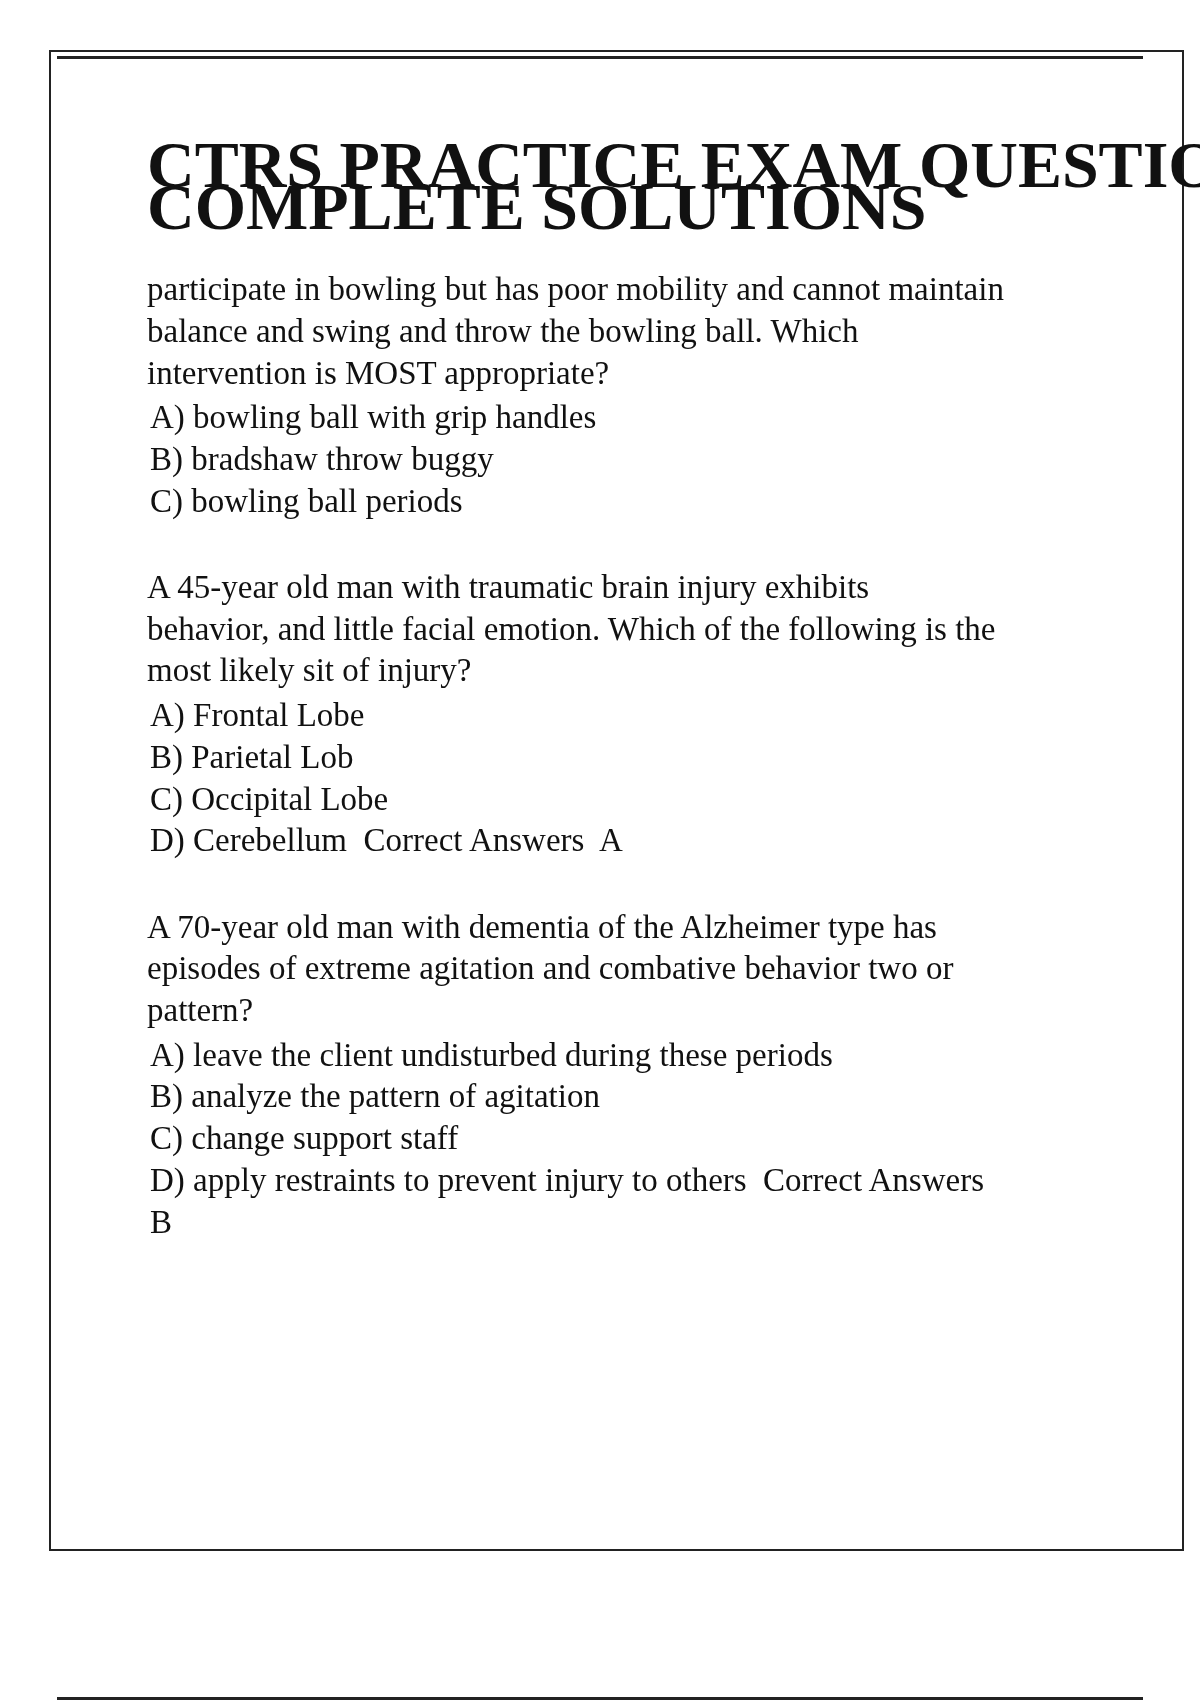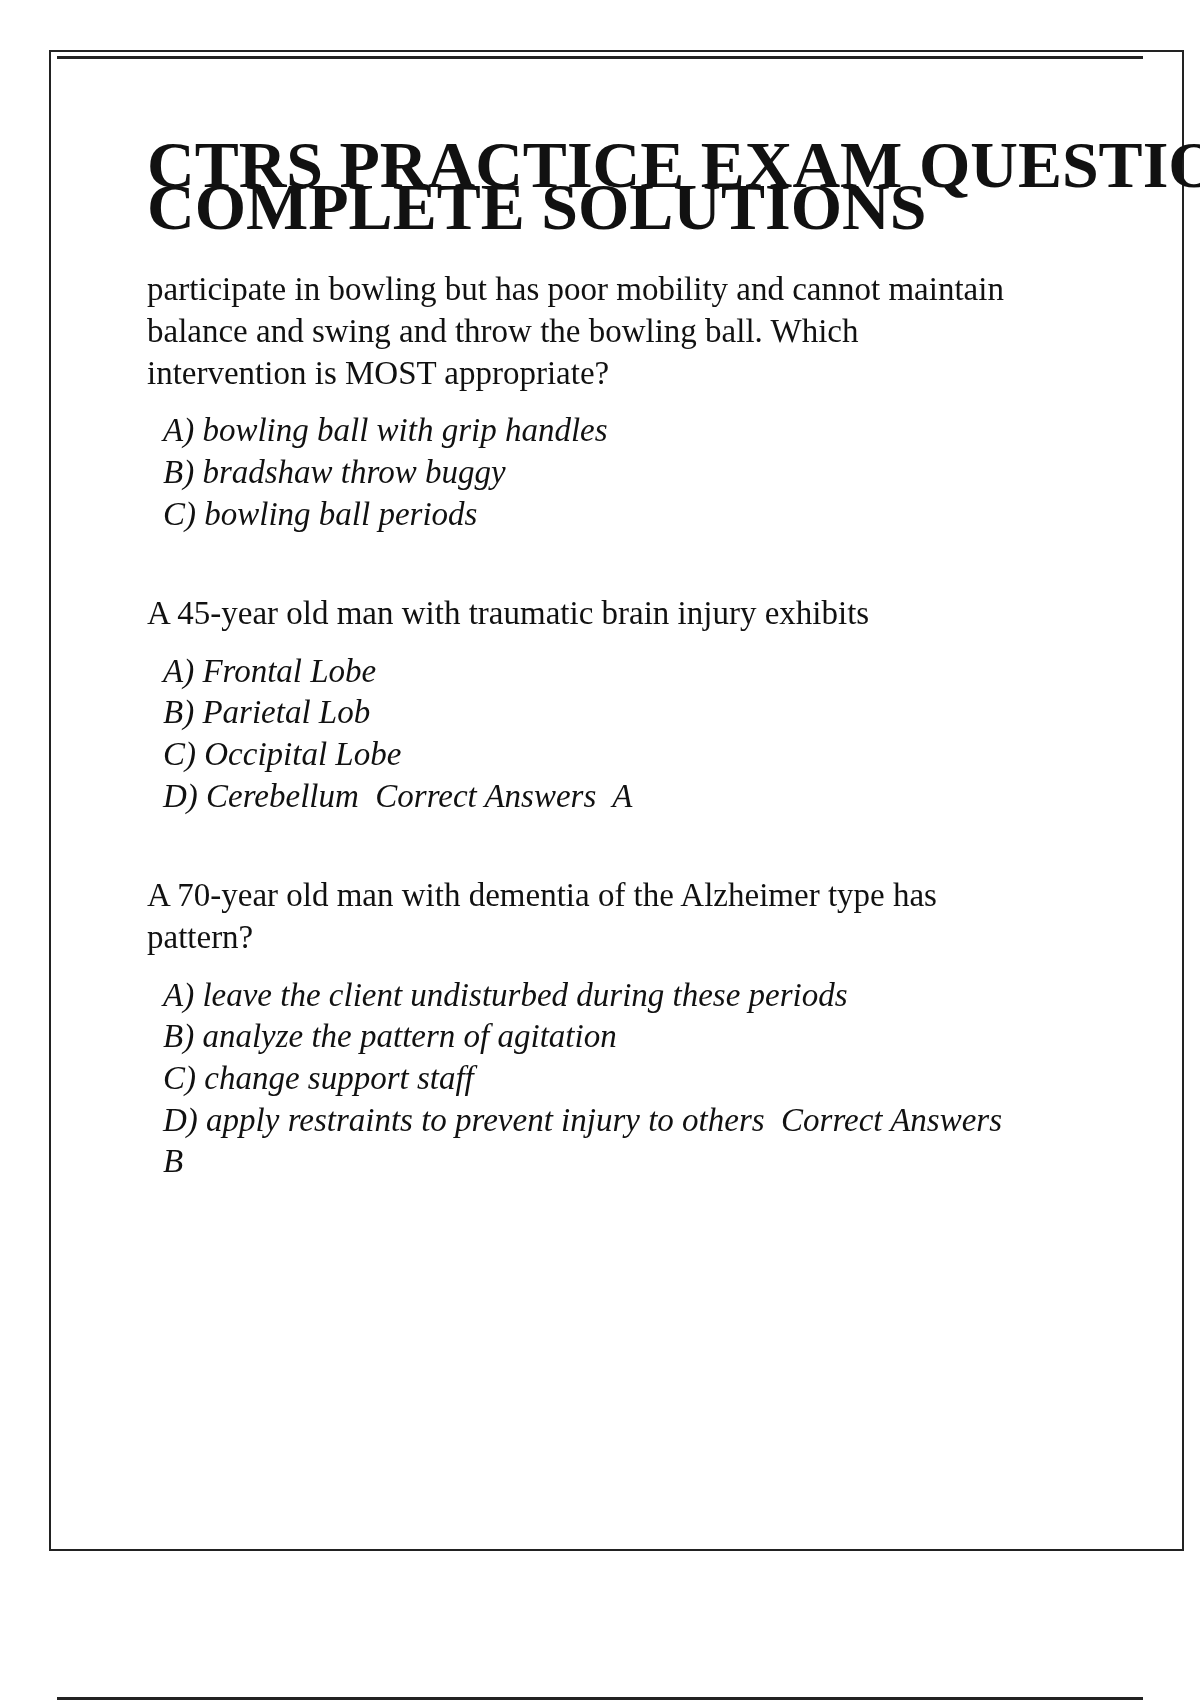--- a/index.html
+++ b/index.html
@@ -16,21 +16,21 @@
   }
   .content {
     position: absolute; left: 147px; top: 144px; width: 1000px;
     font-family: "Liberation Serif", "DejaVu Serif", serif;
     font-size: 33px; line-height: 41.7px; color: #111111;
   }
   .title { font-weight: bold; margin: 0; }
   .line { display: block; white-space: pre; }
   .spacer { height: 41.7px; }
   .question { margin: 0; }
-  .options { margin: 16px; padding: 0; list-style: none; font-style: italic; }
+  .options { margin: 3px; padding: 0; list-style: none; }
 </style>
 </head>
 <body>
 
 <div class="page-box"></div>
 <div class="top-rule"></div>
 
 <div class="content">
   <h1 class="title">
     <span class="line">CTRS PRACTICE EXAM QUESTIONS WITH</span>
@@ -48,33 +48,36 @@
       <li class="line">A) bowling ball with grip handles</li>
       <li class="line">B) bradshaw throw buggy</li>
       <li class="line">C) bowling ball periods</li>
     </ul>
   </section>
   <div class="spacer"></div>
 
   <section class="question">
     <div>
       <span class="line">A 45-year old man with traumatic brain injury exhibits</span>
+      <span class="line">behavior, and little facial emotion. Which of the following is the</span>
+      <span class="line">most likely sit of injury?</span>
     </div>
     <ul class="options">
       <li class="line">A) Frontal Lobe</li>
       <li class="line">B) Parietal Lob</li>
       <li class="line">C) Occipital Lobe</li>
       <li class="line">D) Cerebellum  Correct Answers  A</li>
     </ul>
   </section>
   <div class="spacer"></div>
 
   <section class="question">
     <div>
       <span class="line">A 70-year old man with dementia of the Alzheimer type has</span>
+      <span class="line">episodes of extreme agitation and combative behavior two or</span>
       <span class="line">pattern?</span>
     </div>
     <ul class="options">
       <li class="line">A) leave the client undisturbed during these periods</li>
       <li class="line">B) analyze the pattern of agitation</li>
       <li class="line">C) change support staff</li>
       <li class="line">D) apply restraints to prevent injury to others  Correct Answers</li>
       <li class="line">B</li>
     </ul>
   </section>

